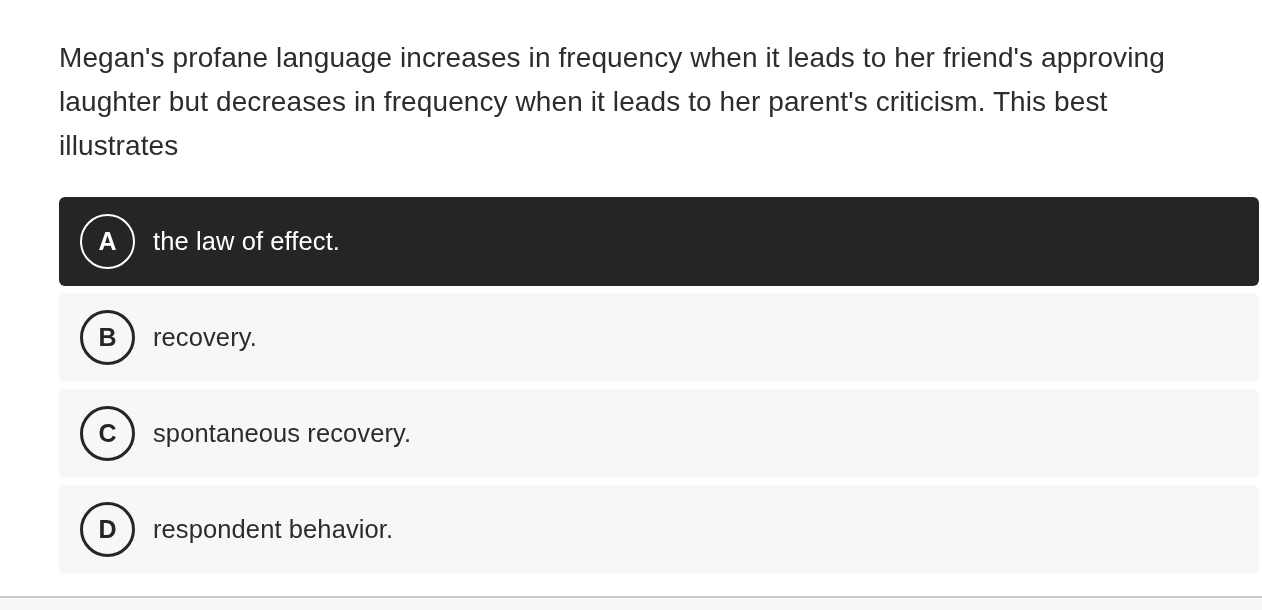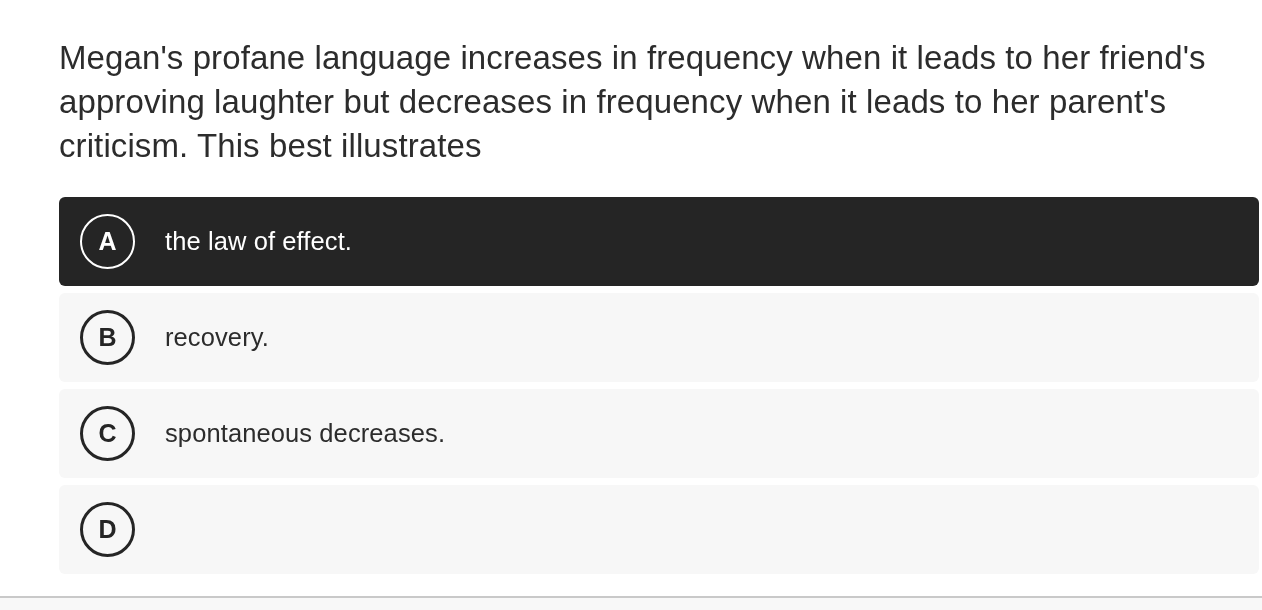--- a/index.html
+++ b/index.html
@@ -18,21 +18,21 @@
     height: 610px;
     background: #ffffff;
   }
 
   
   .question-stem {
     position: absolute;
     left: 59px;
     top: 36px;
     width: 1165px;
-    font-size: 33px;
+    font-size: 28px;
     line-height: 44px;
     color: #2c2c2c;
     letter-spacing: 0.1px;
     font-weight: 400;
   }
 
   
   .answer-list {
     position: absolute;
     left: 59px;
@@ -71,21 +71,21 @@
     line-height: 1;
   }
 
   .is-selected .option-marker {
     border: 2.5px solid #ffffff;
     color: #ffffff;
     font-weight: 700;
   }
 
   .option-text {
-    margin-left: 30px;
+    margin-left: 18px;
     font-size: 25.5px;
     line-height: 1.2;
     color: #2c2c2c;
     letter-spacing: 0.1px;
     font-weight: 400;
   }
 
   .is-selected .option-text {
     color: #ffffff;
   }
@@ -123,25 +123,26 @@
       <span class="option-text">the law of effect.</span>
     </div>
 
     <div class="answer-option">
       <span class="option-marker">B</span>
       <span class="option-text">recovery.</span>
     </div>
 
     <div class="answer-option">
       <span class="option-marker">C</span>
-      <span class="option-text">spontaneous decreases.</span>
+      <span class="option-text">spontaneous recovery.</span>
     </div>
 
     <div class="answer-option">
       <span class="option-marker">D</span>
+      <span class="option-text">respondent behavior.</span>
     </div>
 
   </div>
 
   <div class="bottom-strip"></div>
   <div class="bottom-divider"></div>
 
 </div>
 
 </body></html>

